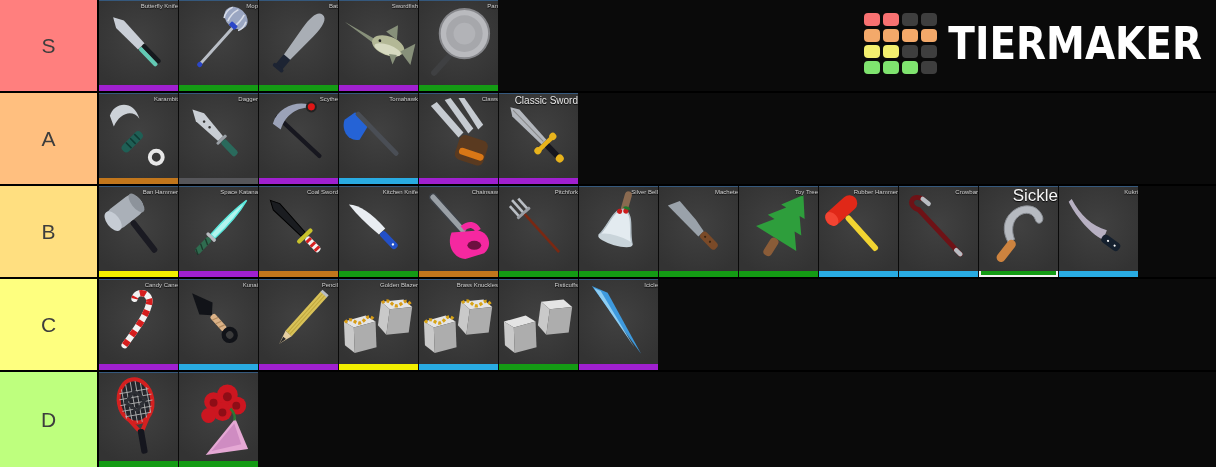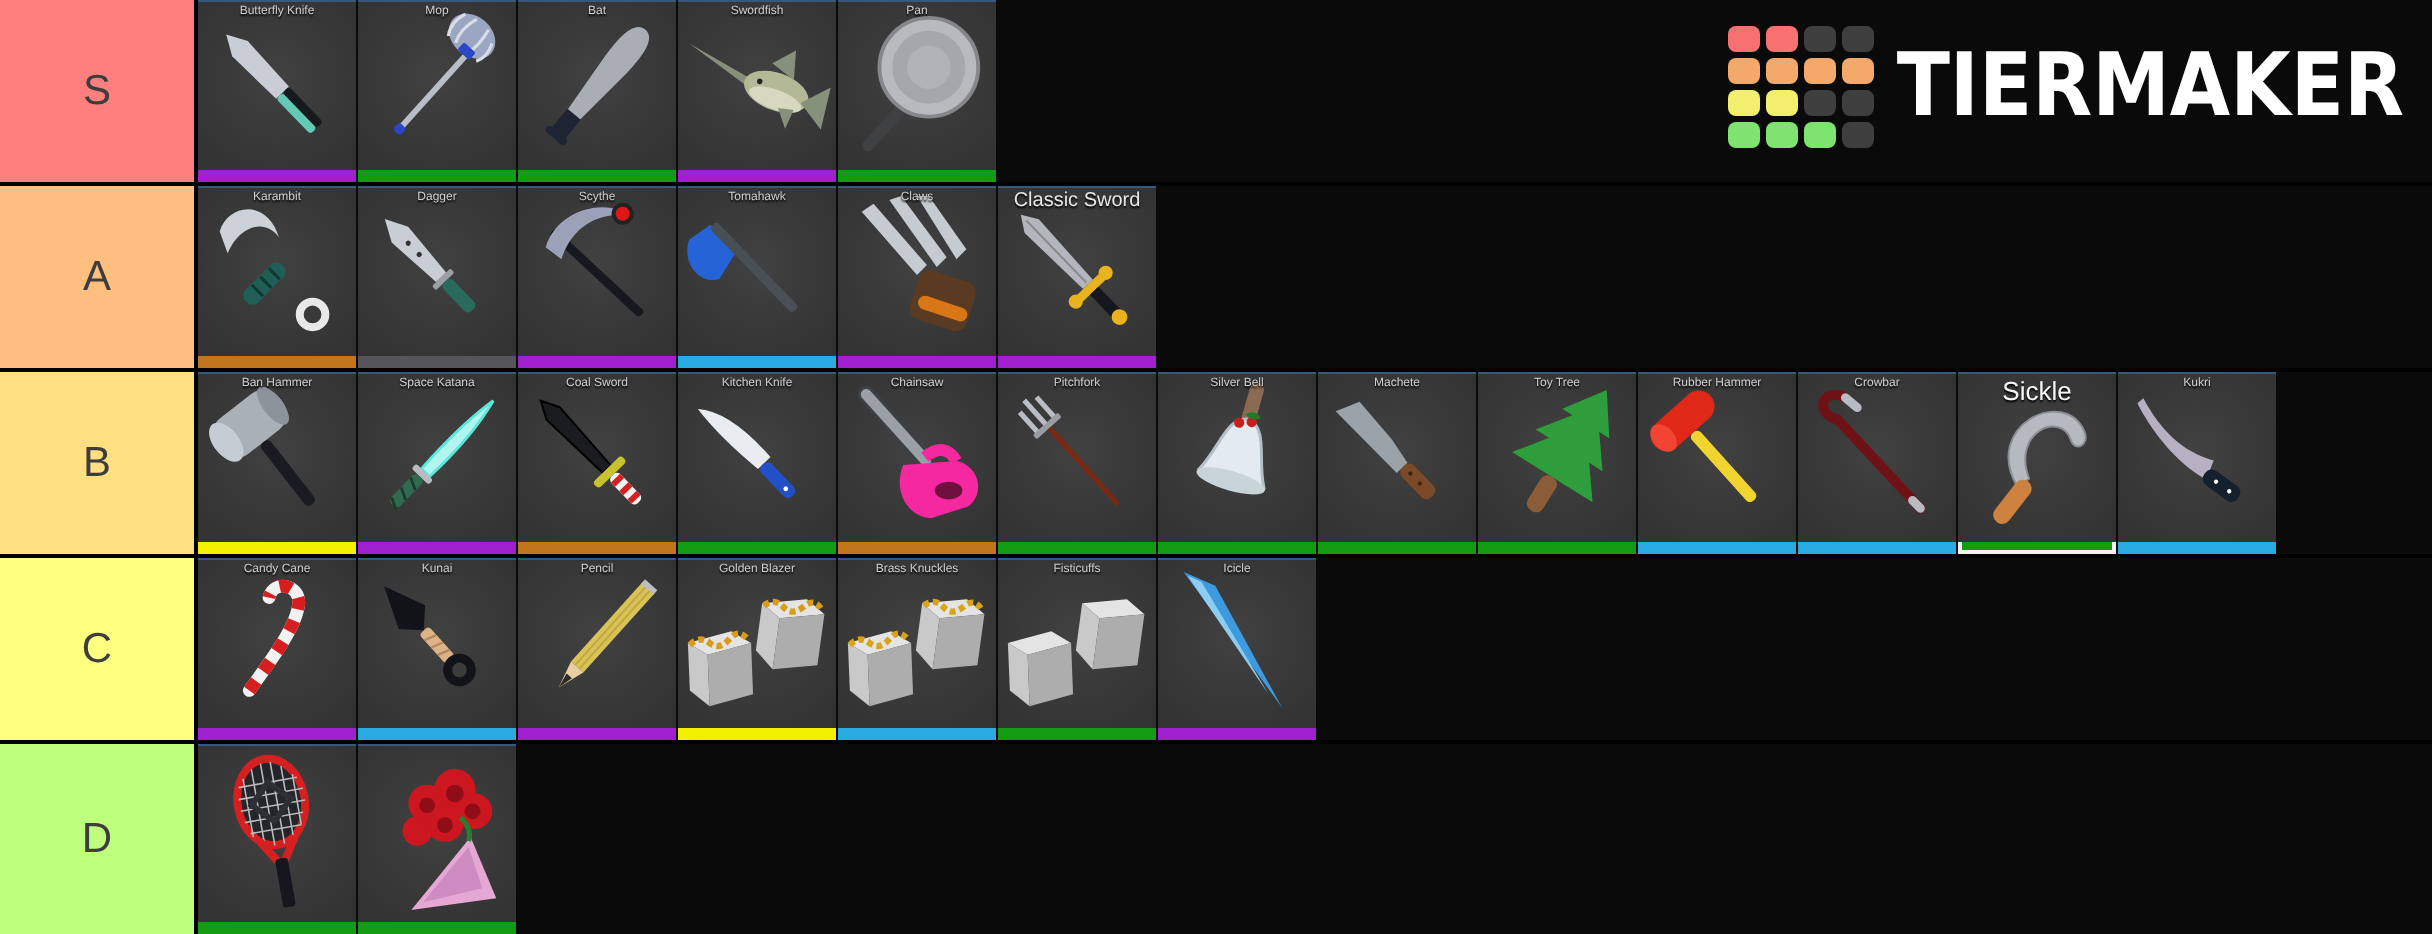--- a/index.html
+++ b/index.html
@@ -7,24 +7,24 @@
        font-family:"Liberation Sans",sans-serif;}
   .tier-row{display:flex;height:91px;border-bottom:2px solid #000;}
   .tier-row:last-child{height:95px;border-bottom:0;}
   .tier-cell{width:97px;min-width:97px;border-right:2px solid #000;display:flex;
              align-items:center;justify-content:center;font-size:21px;color:#3d3d3d;}
   .tier-content{flex:1;display:flex;background:#0a0a0a;}
   .tile{width:79px;min-width:79px;margin-right:1px;display:flex;flex-direction:column;cursor:grab;}
   .tile-img{flex:1;position:relative;background:radial-gradient(circle at 50% 45%, #414141, #333 85%);
             border-top:1px solid #35587c;overflow:hidden;}
   .tile-img svg{position:absolute;left:0;top:0;width:100%;height:100%;}
-  .tile-label{position:absolute;top:1px;left:0;right:0;text-align:center;font-size:6px;
+  .tile-label{position:absolute;top:1px;left:0;right:0;text-align:right;font-size:6px;
               color:#cfcfcf;z-index:2;text-shadow:0 1px 1px #000;line-height:8px;}
   .tile-label.large{font-size:10px;color:#e8e8e8;line-height:12px;}
-  .tile-label.xlarge{font-size:13px;color:#f7f7f7;line-height:15px;}
+  .tile-label.xlarge{font-size:17px;color:#f7f7f7;line-height:15px;}
   .tile-bar{height:6px;}
   .tile.selected{outline:2px solid #f2f2f2;outline-offset:-2px;}
   .logo{position:absolute;top:13px;right:14px;display:flex;align-items:center;gap:11px;}
   .logo-grid{display:grid;grid-template-columns:repeat(4,16px);grid-auto-rows:13px;gap:3px;}
   .logo-cell{border-radius:4px;}
   .logo-text{color:#fff;font-size:39px;font-weight:800;letter-spacing:0px;
              transform:scaleY(1.12);font-family:"DejaVu Sans",sans-serif;}
 </style>
 </head>
 <body>

